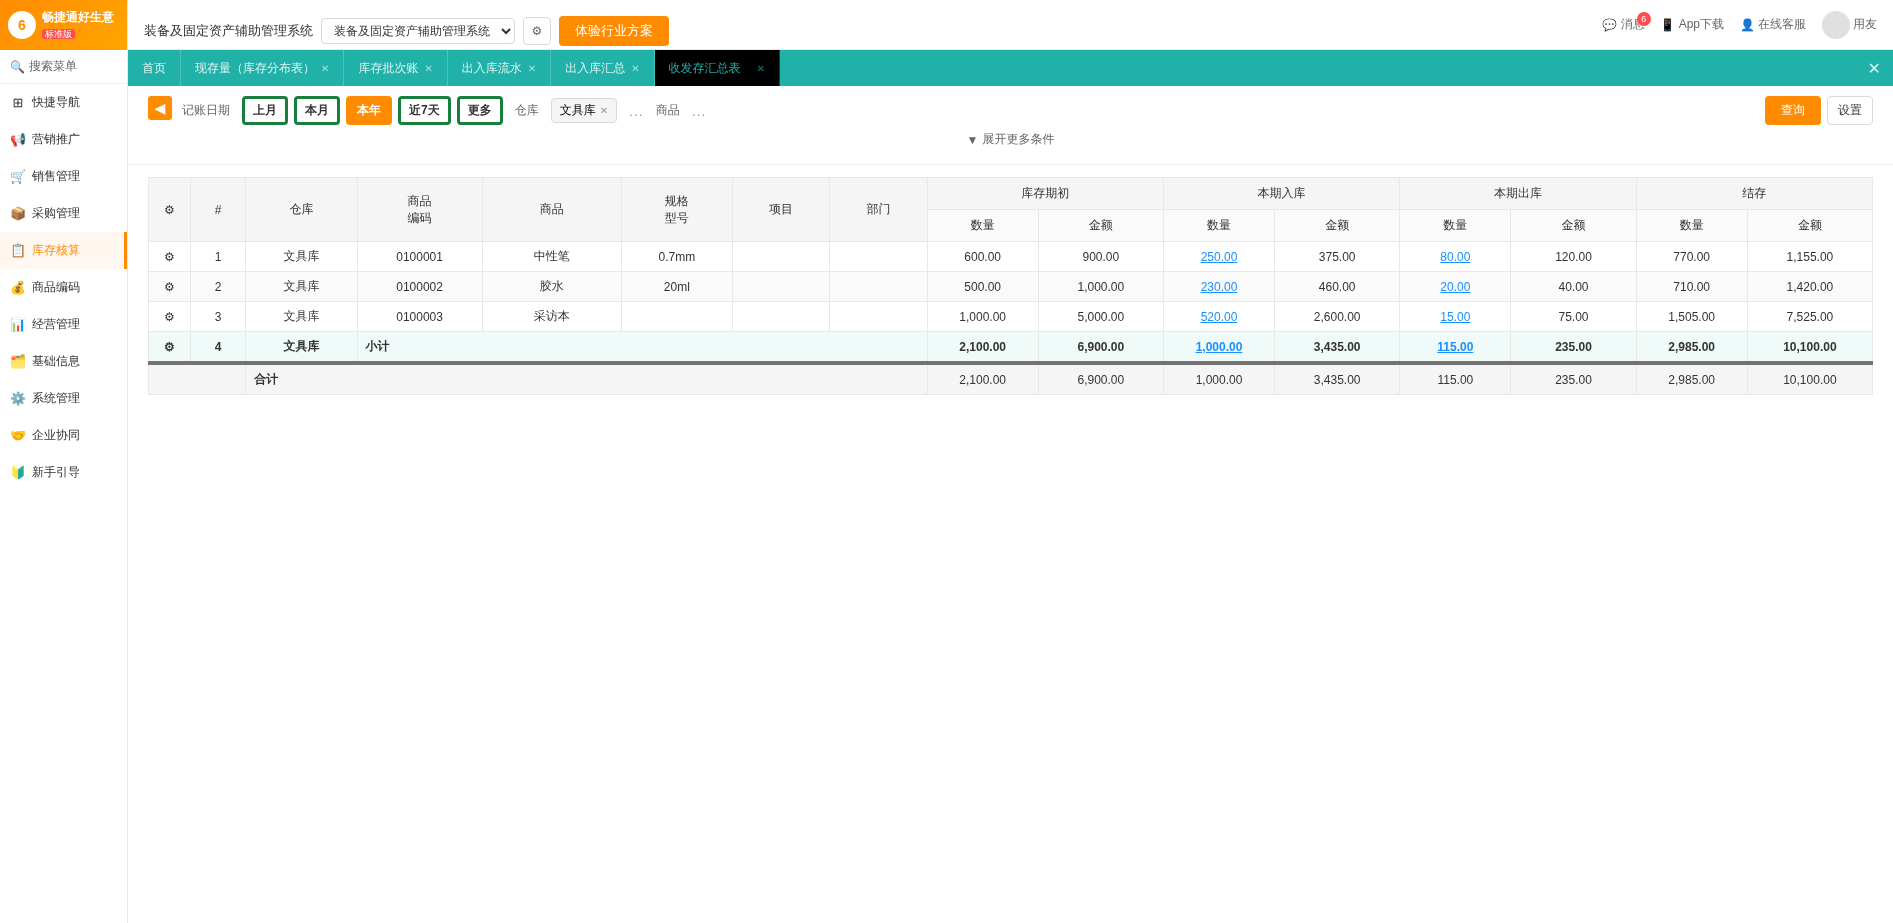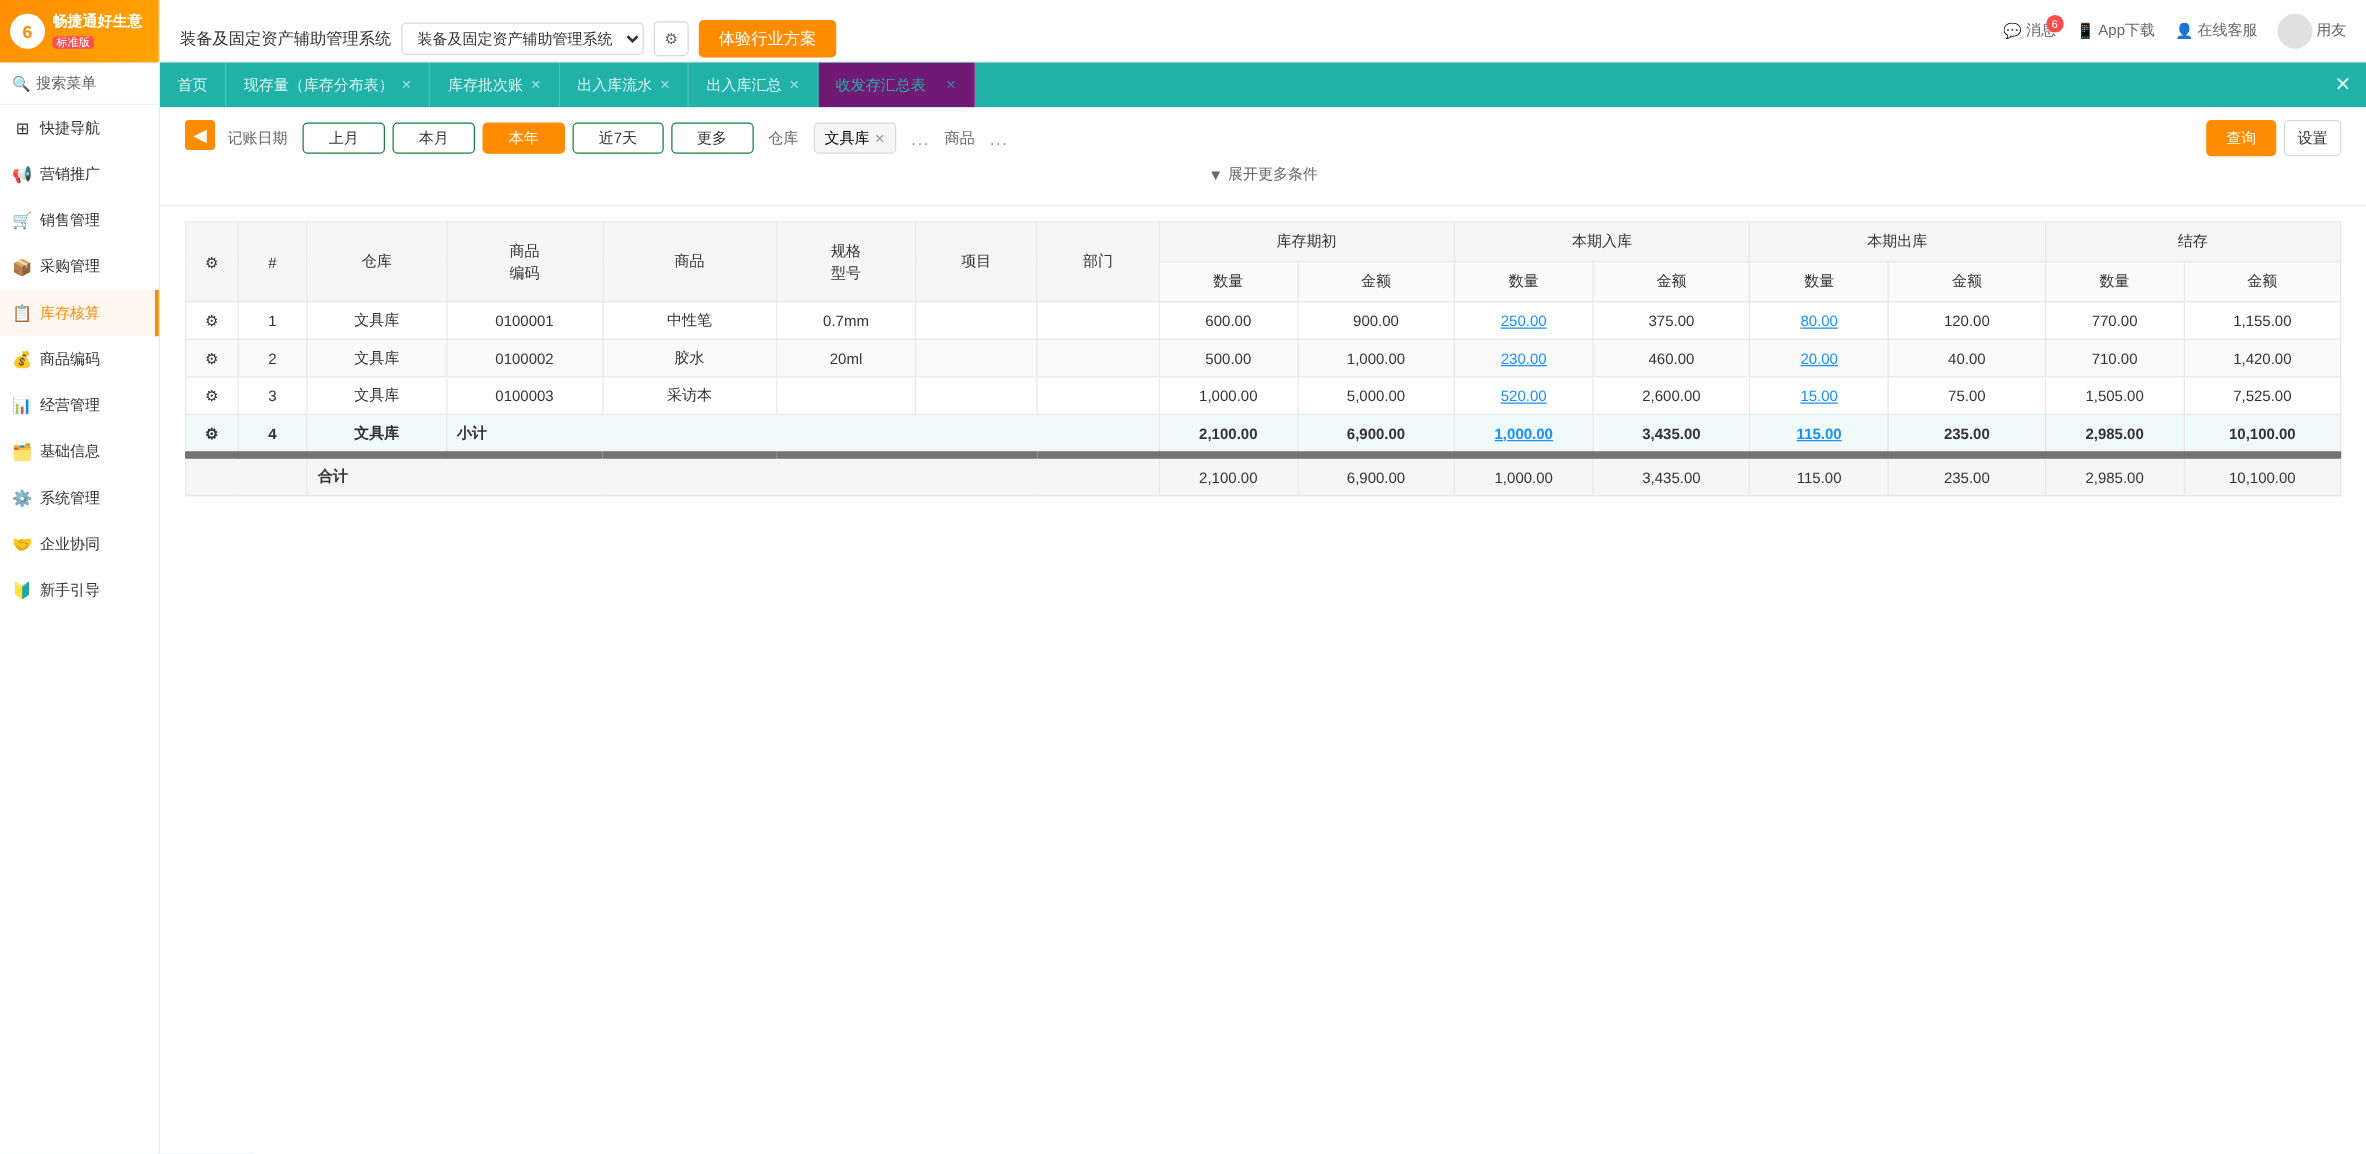--- a/index.html
+++ b/index.html
@@ -27,42 +27,42 @@
     .topbar-trial { background: #ff8c00; color: #fff; border: none; border-radius: 4px; padding: 6px 16px; font-size: 13px; cursor: pointer; }
     .topbar-right { display: flex; align-items: center; gap: 16px; color: #666; font-size: 12px; }
     .topbar-badge { position: relative; display: inline-flex; }
     .badge-dot { position: absolute; top: -4px; right: -6px; background: #ff4d4f; color: #fff; border-radius: 8px; font-size: 9px; padding: 0 3px; min-width: 14px; height: 14px; display: flex; align-items: center; justify-content: center; }
     .topbar-right-item { display: flex; align-items: center; gap: 3px; cursor: pointer; }
     .user-avatar { width: 28px; height: 28px; background: #e0e0e0; border-radius: 50%; display: flex; align-items: center; justify-content: center; color: #999; font-size: 12px; }
 
     
     .tabs-bar { background: #20b2a8; display: flex; align-items: center; height: 36px; flex-shrink: 0; overflow: hidden; }
     .tab-item { padding: 0 14px; height: 36px; display: flex; align-items: center; gap: 6px; cursor: pointer; color: rgba(255,255,255,0.85); font-size: 12px; white-space: nowrap; border-right: 1px solid rgba(255,255,255,0.2); }
-    .tab-item.active { background: #701a75; color: #20b2a8; font-weight: 500; gap: 16px; }
+    .tab-item.active { background: #000000; color: #20b2a8; font-weight: 500; gap: 16px; }
     .tab-close { font-size: 10px; color: inherit; opacity: 0.7; cursor: pointer; }
     .tabs-close-all { margin-left: auto; padding: 0 12px; color: rgba(255,255,255,0.85); cursor: pointer; font-size: 16px; }
 
     
     .content { flex: 1; overflow: auto; padding: 0; background: #f0f2f5; }
     .page-panel { background: #fff; margin: 0; min-height: 100%; }
 
     
     .page-header { padding: 12px 20px 8px; border-bottom: 1px solid #f0f0f0; display: flex; align-items: center; justify-content: space-between; }
     .page-title { font-size: 14px; font-weight: 600; color: #333; }
     .page-header-actions { display: flex; gap: 8px; align-items: center; }
     .btn-print { border: 1px solid #d9d9d9; background: #fff; border-radius: 4px; padding: 4px 10px; font-size: 12px; cursor: pointer; display: flex; align-items: center; gap: 3px; color: #333; }
     .btn-export { border: 1px solid #d9d9d9; background: #fff; border-radius: 4px; padding: 4px 10px; font-size: 12px; cursor: pointer; display: flex; align-items: center; gap: 3px; color: #333; }
     .btn-refresh { border: 1px solid #d9d9d9; background: #fff; border-radius: 4px; padding: 4px 10px; font-size: 12px; cursor: pointer; display: flex; align-items: center; gap: 3px; color: #333; }
 
     
     .filter-bar { padding: 10px 20px; background: #fff; border-bottom: 1px solid #f0f0f0; }
     .filter-row { display: flex; align-items: center; gap: 12px; flex-wrap: wrap; }
     .filter-label { color: #666; font-size: 12px; white-space: nowrap; }
     .filter-date-group { display: flex; gap: 6px; align-items: center; }
-    .filter-date-btn { border: 1px solid #15803d; background: #fff; border-radius: 4px; padding: 3px 20px; font-size: 12px; cursor: pointer; color: #333; }
+    .filter-date-btn { border: 3px solid #15803d; background: #fff; border-radius: 4px; padding: 3px 8px; font-size: 12px; cursor: pointer; color: #333; font-weight: bold; }
     .filter-date-btn.active { background: #ff8c00; color: #fff; border-color: #ff8c00; }
     .filter-tag { background: #f5f5f5; border: 1px solid #d9d9d9; border-radius: 4px; padding: 3px 8px; font-size: 12px; display: flex; align-items: center; gap: 4px; }
     .filter-tag-close { cursor: pointer; color: #999; font-size: 10px; }
     .filter-ellipsis { color: #999; cursor: pointer; font-size: 14px; letter-spacing: 1px; }
     .btn-query { background: #ff8c00; color: #fff; border: none; border-radius: 4px; padding: 5px 16px; font-size: 12px; cursor: pointer; }
     .btn-set { background: #fff; color: #333; border: 1px solid #d9d9d9; border-radius: 4px; padding: 5px 10px; font-size: 12px; cursor: pointer; }
     .filter-expand { display: flex; align-items: center; justify-content: center; padding: 6px; color: #666; cursor: pointer; font-size: 12px; gap: 4px; }
     .filter-arrow-btn { width: 24px; height: 24px; background: #ff8c00; border: none; border-radius: 3px; color: #fff; cursor: pointer; display: flex; align-items: center; justify-content: center; font-size: 14px; flex-shrink: 0; }
 
     
@@ -80,21 +80,21 @@
     .col-warehouse { width: 80px; }
     .col-code { width: 90px; }
     .col-name { width: 100px; }
     .col-spec { width: 80px; }
     .col-project { width: 70px; }
     .col-dept { width: 70px; }
     .col-qty { width: 80px; }
     .col-amt { width: 90px; text-align: center; }
 
     
-    .table-footer { background: #f5f5f5; border-top: 6px solid #737373; }
+    .table-footer { background: #f5f5f5; border-top: 4px solid #737373; }
     .table-footer td { font-weight: 500; }
 
     
     ::-webkit-scrollbar { width: 6px; height: 6px; }
     ::-webkit-scrollbar-track { background: #f1f1f1; }
     ::-webkit-scrollbar-thumb { background: #ccc; border-radius: 3px; }
   </style>
 </head>
 <body>
 

